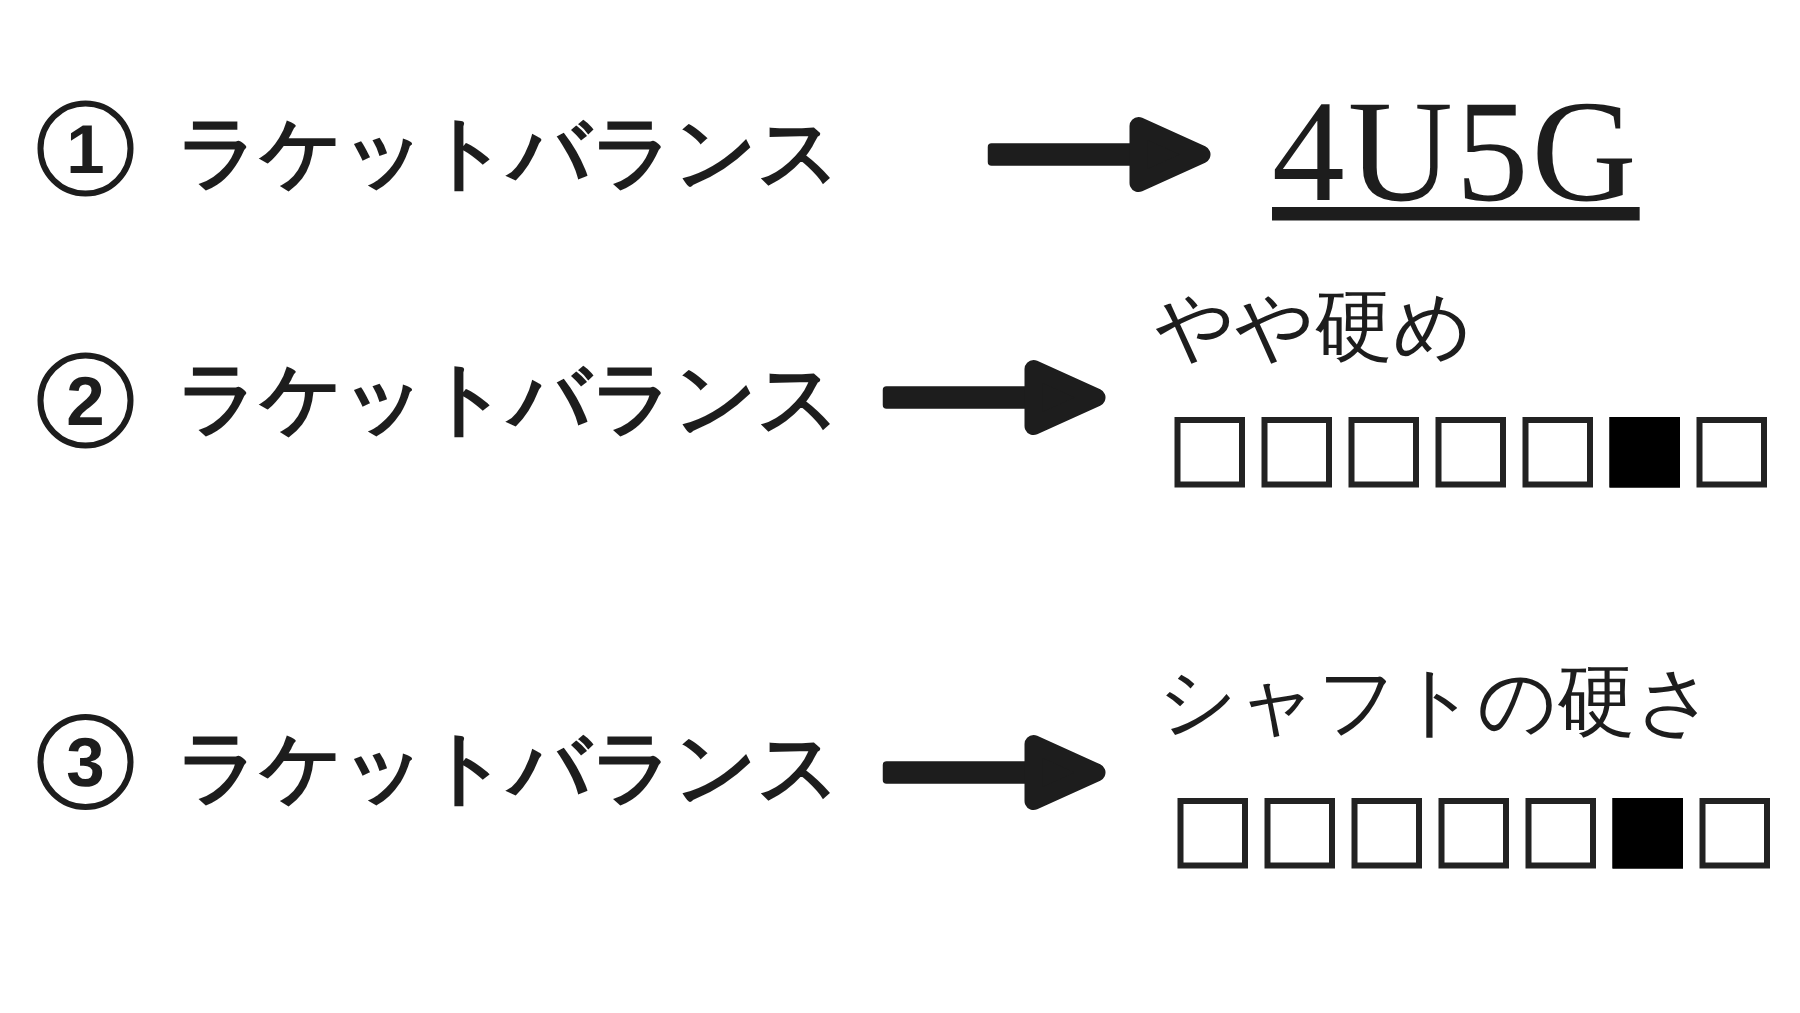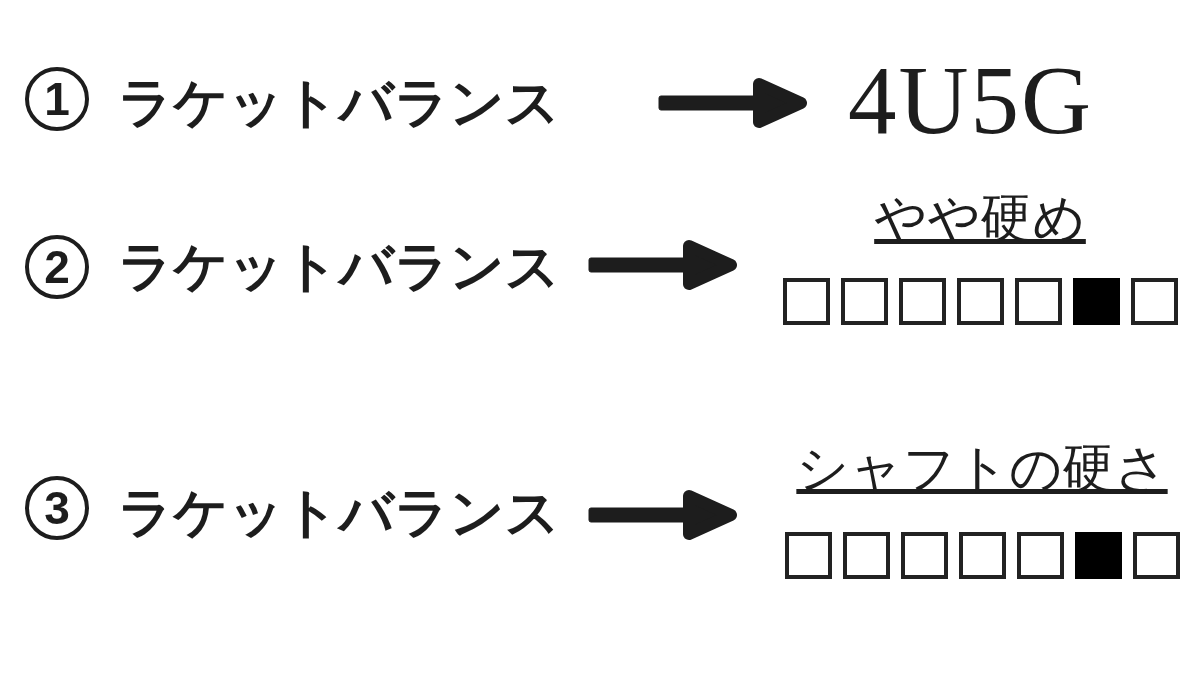--- a/index.html
+++ b/index.html
@@ -30,41 +30,41 @@
   .arrow{position:absolute;width:150px;height:54px;}
   .arrow .ink{fill:var(--ink);stroke:var(--ink);}
 
   .value-serif{
     position:absolute;
     font-family:"Liberation Serif","DejaVu Serif",serif;
     font-size:97px;line-height:130px;letter-spacing:2px;
     color:var(--ink);white-space:nowrap;
   }
 
-  .right-group{position:absolute;width:420px;text-align:center;text-decoration:underline;}
+  .right-group{position:absolute;width:420px;text-align:left;}
   .value-label{
     font-size:52px;line-height:56px;font-weight:400;color:var(--ink);
     white-space:nowrap;
   }
   .scale-row{
     display:flex;justify-content:center;gap:11px;
   }
   .scale-row.g2{margin-top:32px;}
   .scale-row.g3{margin-top:36px;}
   .scale-box{
     width:47px;height:47px;box-sizing:border-box;
     border:4px solid var(--scale-border);background:#ffffff;
   }
   .scale-box.filled{background:var(--scale-fill);border-color:var(--scale-fill);}
 
   
   .r1-circle{left:25px;top:67px;}
   .r1-label{left:118px;top:70px;}
   .r1-arrow{left:658px;top:76px;}
-  .r1-value{left:848px;top:36px;}
+  .r1-value{left:848px;top:36px;text-decoration:underline;}
 
   
   .r2-circle{left:25px;top:235px;}
   .r2-label{left:118px;top:234px;}
   .r2-arrow{left:588px;top:238px;}
   .r2-group{left:770px;top:190px;}
 
   
   .r3-circle{left:25px;top:476px;}
   .r3-label{left:118px;top:480px;text-align:center;}

